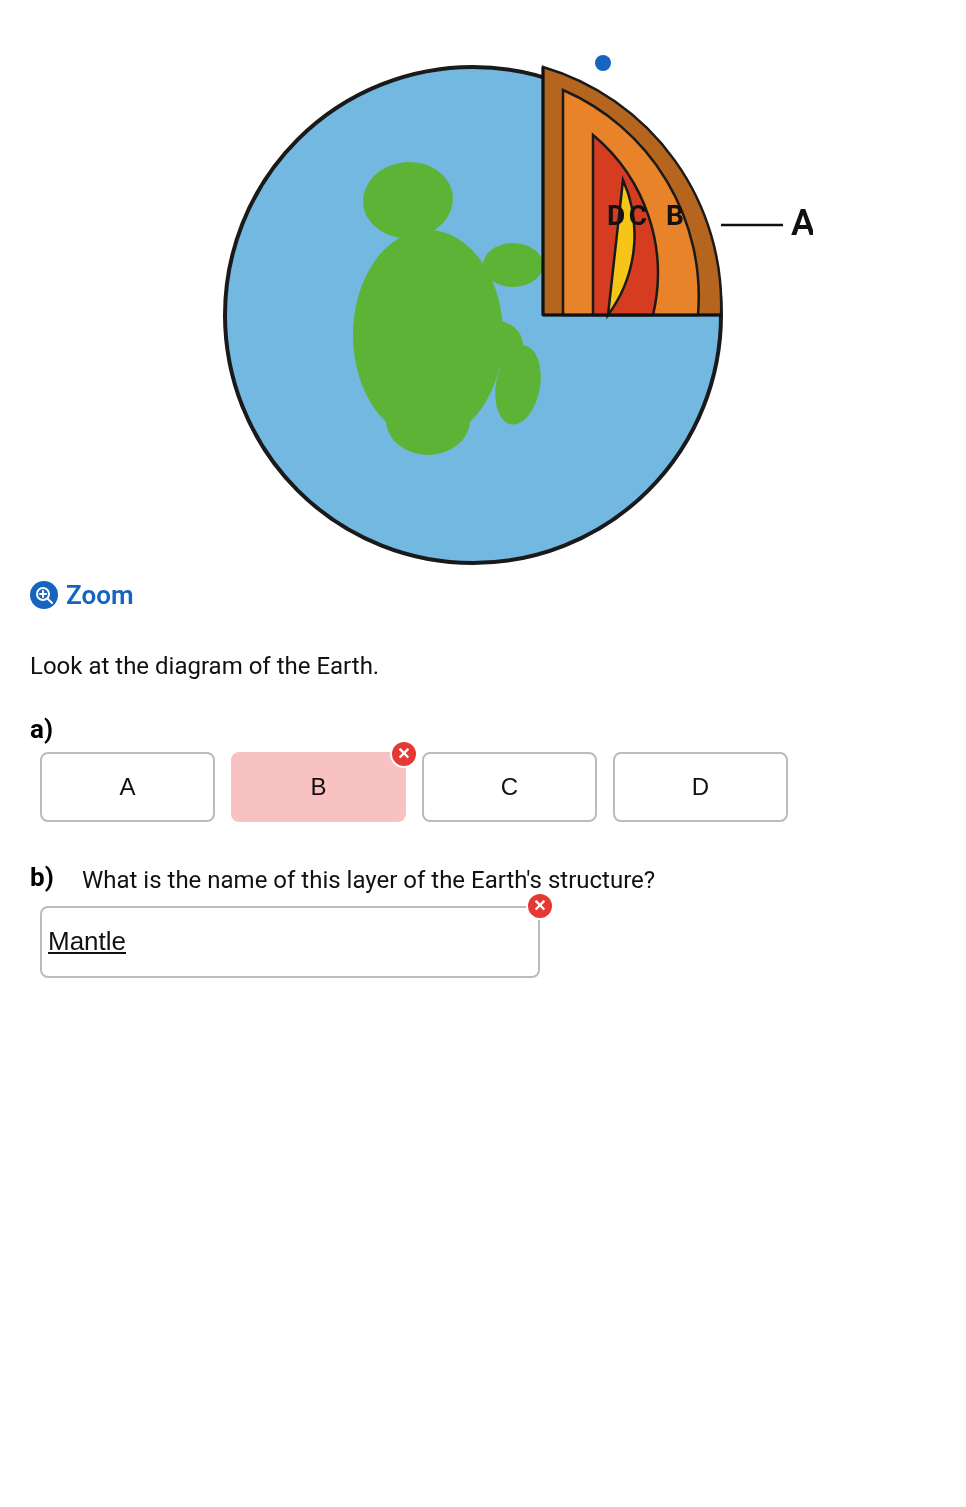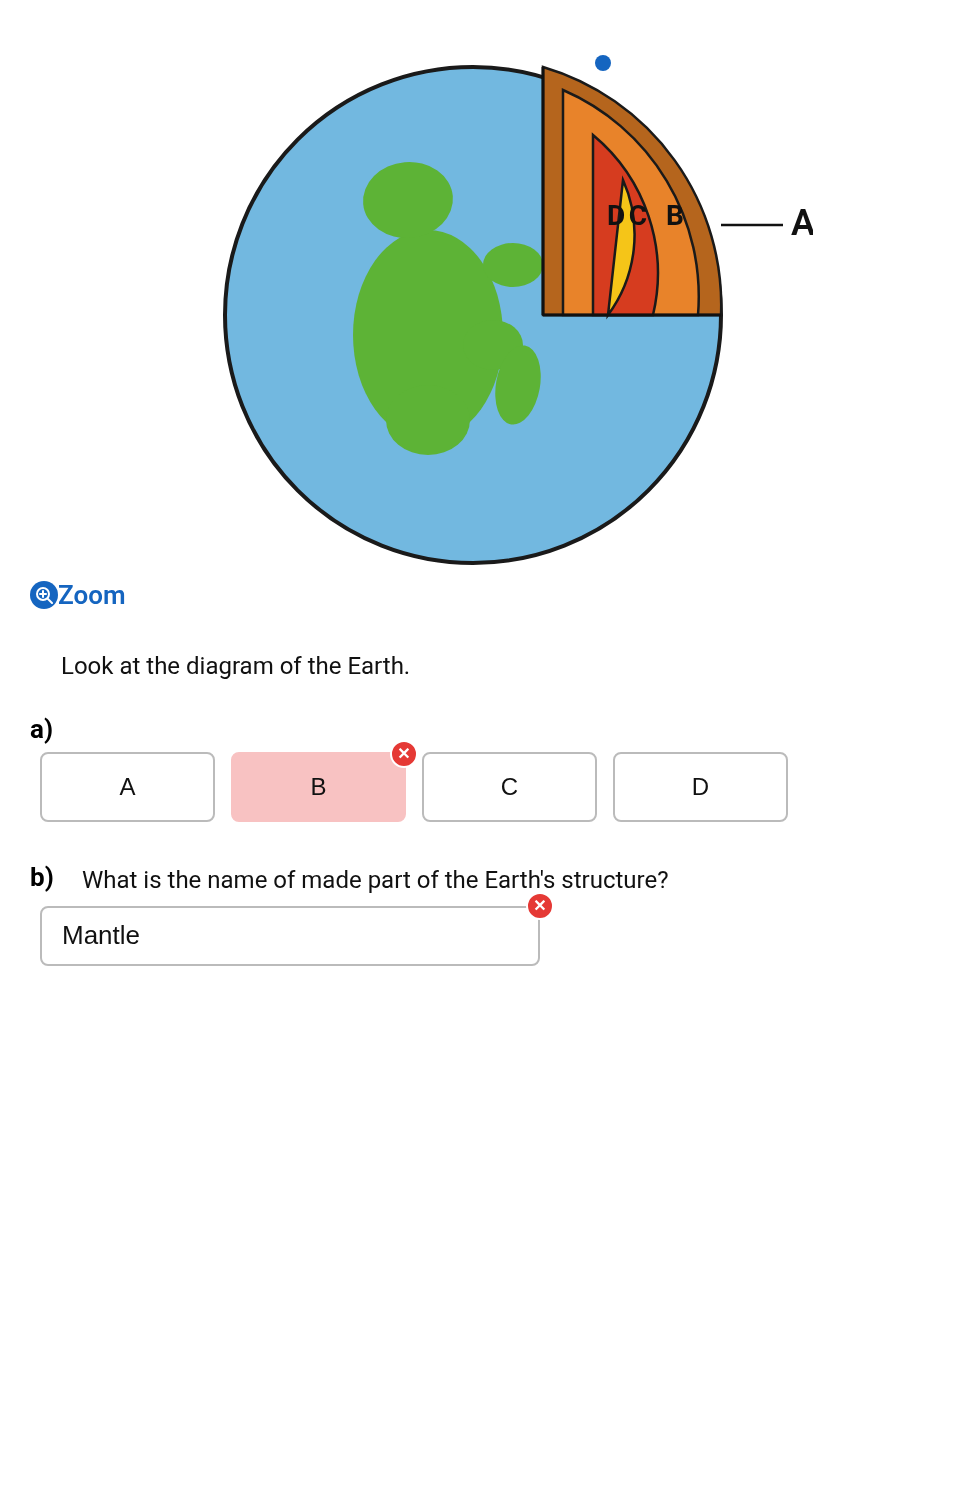--- a/index.html
+++ b/index.html
@@ -30,20 +30,21 @@
     .earth-wrapper {
       position: relative;
       width: 620px;
       height: 520px;
     }
 
     
     .zoom-section {
       display: flex;
       align-items: center;
+      gap: 8px;
       padding: 20px 30px 30px 30px;
       cursor: pointer;
     }
 
     .zoom-icon {
       width: 28px;
       height: 28px;
       background: #1565c0;
       border-radius: 50%;
       display: flex;
@@ -63,21 +64,20 @@
     
     .question-section {
       padding: 10px 30px 30px 30px;
     }
 
     .intro-text {
       font-size: 24px;
       color: #111;
       margin-bottom: 30px;
       line-height: 1.4;
-      margin-left: 31px;
     }
 
     .question-block {
       margin-bottom: 40px;
     }
 
     
     .answer-options {
       display: flex;
       gap: 16px;
@@ -124,28 +124,29 @@
 
     
     .text-input-container {
       position: relative;
       margin-left: 10px;
       display: inline-block;
     }
 
     .text-input {
       width: 500px;
-      height: 60px;
+      height: 72px;
       border: 2px solid #bbb;
       border-radius: 8px;
       font-size: 26px;
-      padding: 12px 20px;
+      padding: 12px 6px;
       color: #111;
       background: #fff;
       outline: none;
+      text-decoration: underline;
     }
 
     .input-error-badge {
       position: absolute;
       top: -14px;
       right: -14px;
       width: 28px;
       height: 28px;
       background: #e53935;
       border-radius: 50%;
@@ -266,21 +267,21 @@
 
         <button class="answer-btn">
           <span>D</span>
         </button>
       </div>
     </div>
 
     <div class="question-block">
       <div class="question-inline">
         <span class="question-letter">b)</span>
-        <span class="question-body">What is the name of made part of the Earth's structure?</span>
+        <span class="question-body">What is the name of this layer of the Earth's structure?</span>
       </div>
 
       <div class="text-input-container">
         <input type="text" class="text-input" value="Mantle" style="">
         <div class="input-error-badge">✕</div>
       </div>
     </div>
 
   </div>
 </div>

